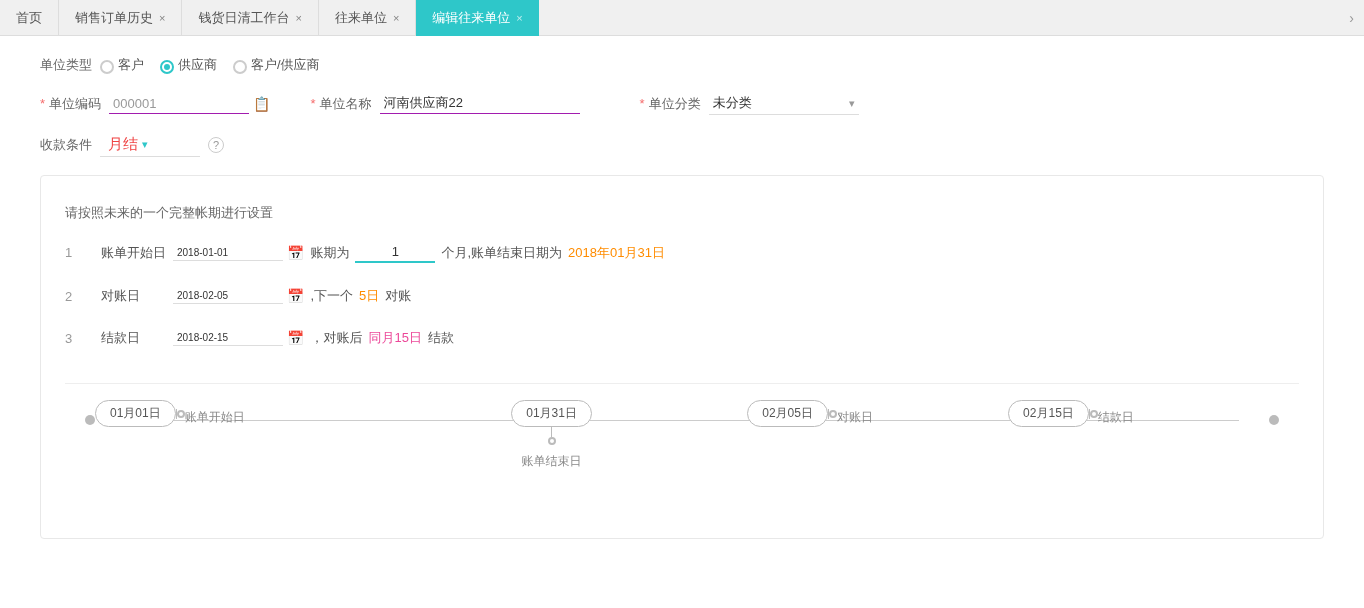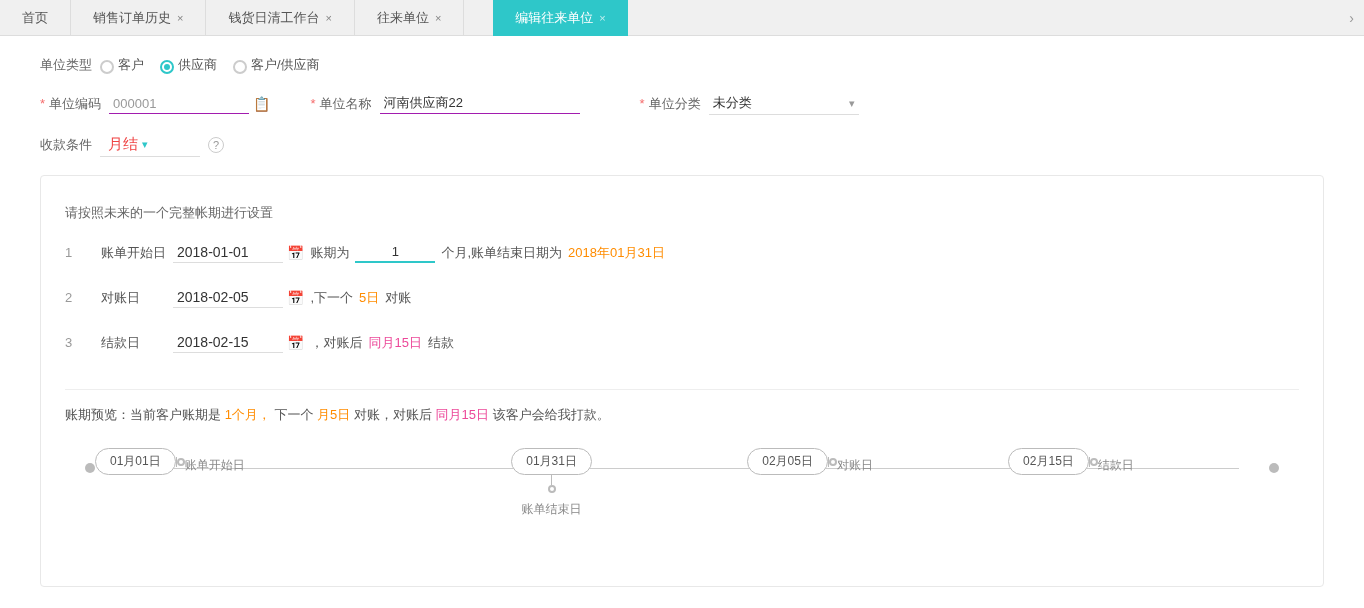--- a/index.html
+++ b/index.html
@@ -10,34 +10,33 @@
       display: flex;
       align-items: center;
       background: #f0f0f0;
       border-bottom: 1px solid #ddd;
       height: 36px;
       padding: 0;
     }
     .tab {
       display: flex;
       align-items: center;
-      padding: 0 22px;
+      padding: 0 16px;
       height: 36px;
       cursor: pointer;
       font-size: 13px;
       color: #555;
       border-right: 1px solid #ddd;
       white-space: nowrap;
       gap: 6px;
     }
     .tab.active {
       background: #2ec7c9;
       color: #fff;
       border-right: none;
-      margin-left: 29px;
     }
     .tab .close-icon { font-size: 11px; opacity: 0.7; }
     .tab.active .close-icon { color: #fff; }
     .tab-arrow {
       margin-left: auto;
       padding: 0 10px;
       cursor: pointer;
       font-size: 14px;
       color: #999;
     }
@@ -205,21 +204,21 @@
       color: #555;
       font-size: 13px;
       margin-right: 12px;
       white-space: nowrap;
     }
 
     .date-input {
       border: none;
       border-bottom: 1px solid #ddd;
       outline: none;
-      font-size: 14px;
+      font-size: 10px;
       color: #333;
       padding: 2px 4px;
       width: 110px;
       background: transparent;
     }
 
     .period-input {
       border: none;
       border-bottom: 2px solid #2ec7c9;
       outline: none;
@@ -371,29 +370,20 @@
       <span class="row-label">结款日</span>
       <input class="date-input" type="text" value="2018-02-15" style="">
       <span class="cal-icon">📅</span>
       <span class="inline-text">，对账后</span>
       <span class="highlight-teal">同月15日</span>
       <span class="inline-text">结款</span>
     </div>
 
     <div class="preview-section">
       <div style="border-top: 1px solid #eee; margin: 20px 0 16px 0;"></div>
-      <div class="preview-text">
-        <span>账期预览：当前客户账期是</span>
-        <span class="highlight-orange">1个月，</span>
-        <span>下一个</span>
-        <span class="highlight-orange">月5日</span>
-        <span>对账，对账后</span>
-        <span class="highlight-teal">同月15日</span>
-        <span> 该客户会给我打款。</span>
-      </div>
 
       <div style="position: relative; padding: 0 20px 40px 20px; display: flex; align-items: flex-start;">
 
         <div style="position: absolute; top: 20px; left: 60px; right: 60px; height: 1px; background: #ccc;"></div>
 
         <div style="display: flex; flex-direction: column; align-items: center; position: relative; z-index: 2;">
           <div style="width: 10px; height: 10px; border-radius: 50%; background: #bbb; margin-top: 15px;"></div>
         </div>
 
         <div style="flex: 1; display: flex; align-items: center; position: relative; z-index: 2;">

